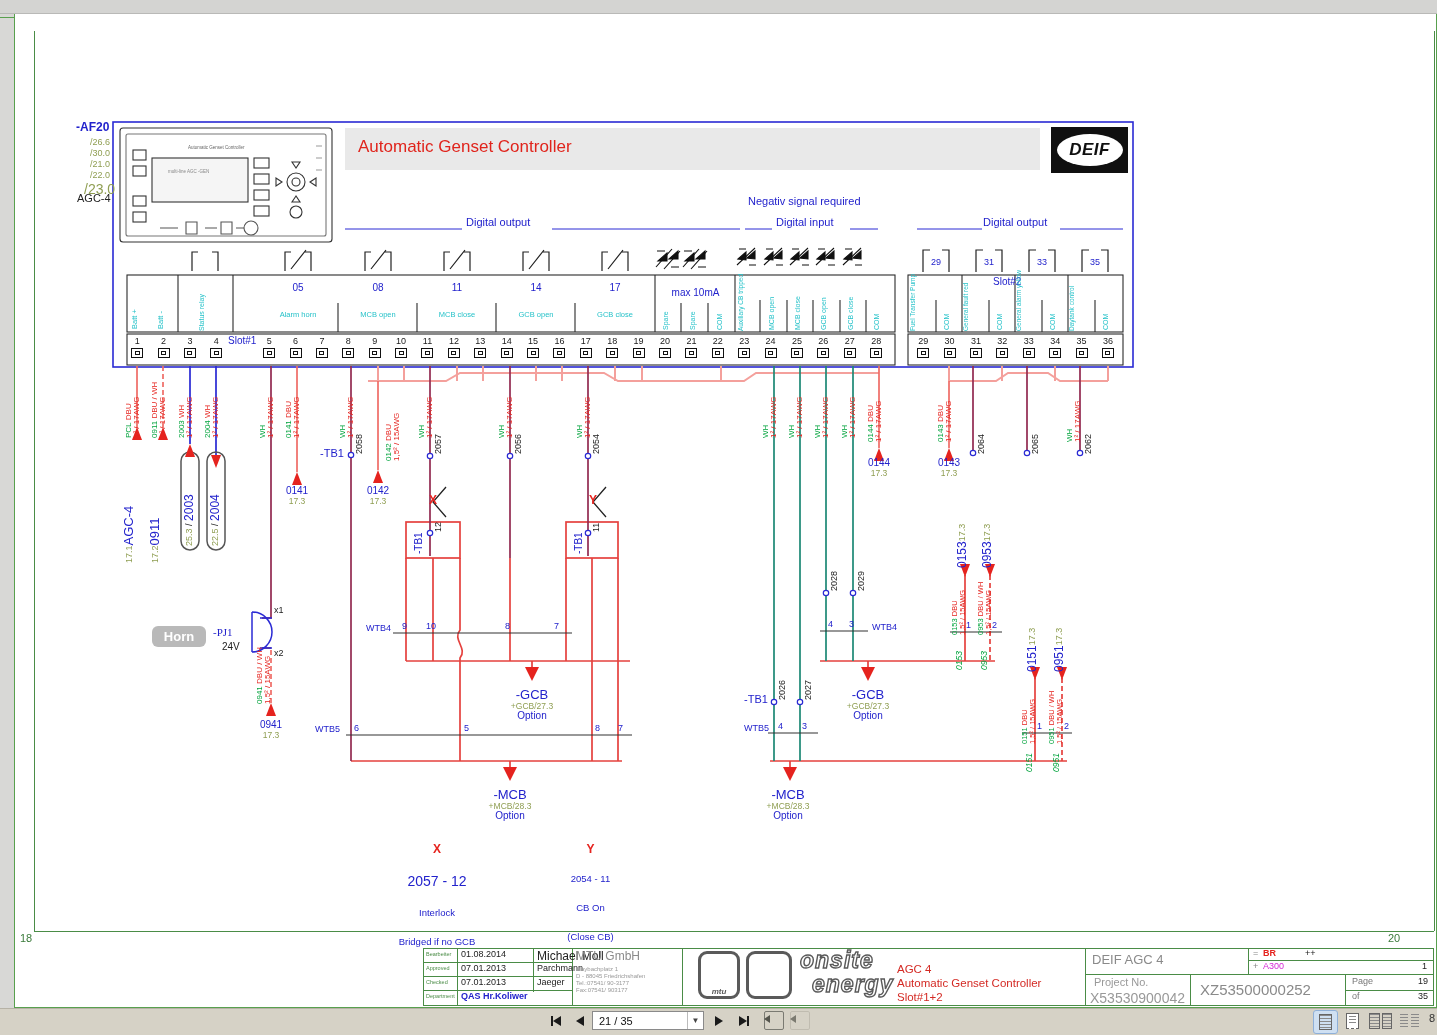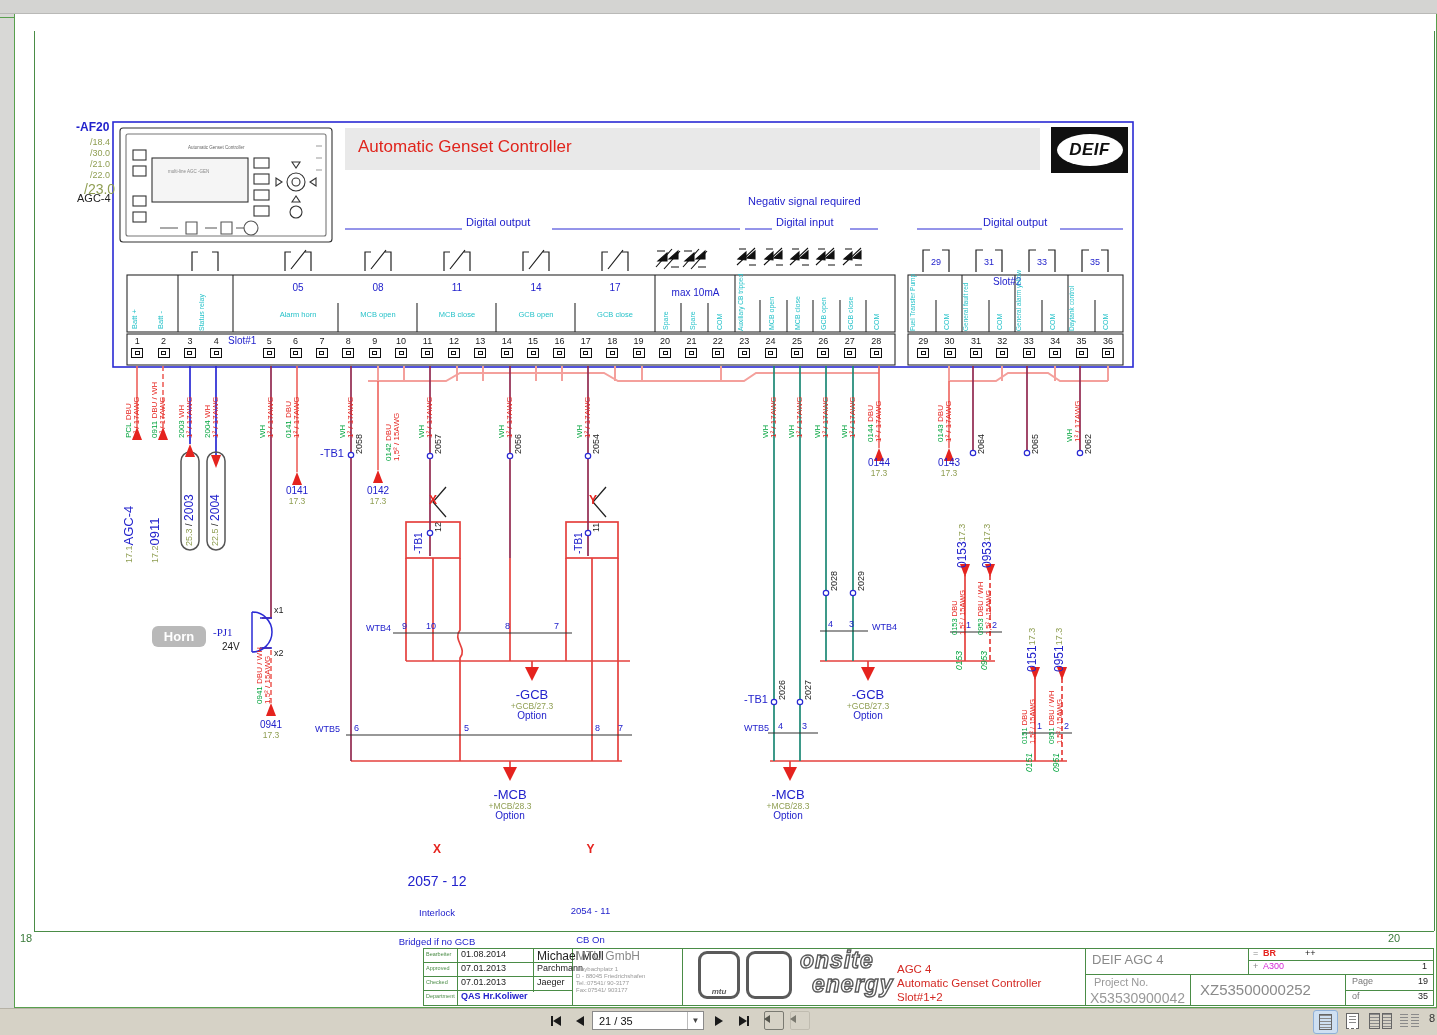--- a/index.html
+++ b/index.html
@@ -269,21 +269,21 @@
 <div class="abs" style="left:345px;top:128px;width:695px;height:42px;background:#e9e9e9;">
   <span class="lab" style="left:13px;top:10px;font-size:17px;color:#e0241c;">Automatic Genset Controller</span>
 </div>
 <div class="deif abs" style="left:1051px;top:127px;width:77px;height:46px;">
   <div class="ov">
       <span class="tx">DEIF</span>
     </div>
 </div>
 
 <div class="lab b" style="left:76px;top:121px;font-size:12px;font-weight:bold;">-AF20</div>
-<div class="lab o" style="left:84px;top:138px;width:26px;text-align:right;font-size:9px;">/18.4</div>
+<div class="lab o" style="left:84px;top:138px;width:26px;text-align:right;font-size:9px;">/26.6</div>
 <div class="lab o" style="left:84px;top:149px;width:26px;text-align:right;font-size:9px;">/30.0</div>
 <div class="lab o" style="left:84px;top:160px;width:26px;text-align:right;font-size:9px;">/21.0</div>
 <div class="lab o" style="left:84px;top:171px;width:26px;text-align:right;font-size:9px;">/22.0</div>
 <div class="lab o" style="left:84px;top:182px;width:26px;text-align:right;font-size:14px;">/23.0</div>
 <div class="lab k" style="left:77px;top:193px;font-size:11px;">AGC-4</div>
 <div class="lab" style="left:188px;top:146px;font-size:4.5px;color:#666;">Automatic Genset Controller</div>
 <div class="lab" style="left:168px;top:170px;font-size:4.5px;color:#888;">multi-line AGC -GEN</div>
 
 <div class="lab b" style="left:748px;top:196px;font-size:11px;">Negativ signal required</div>
 <div class="lab b" style="left:466px;top:217px;font-size:11px;">Digital output</div>
@@ -652,21 +652,21 @@
 <div class="lab ctr" style="left:748px;top:788px;width:80px;"><div class="b" style="font-size:13px;">-MCB</div><div class="o" style="font-size:8.5px;">+MCB/28.3</div><div class="b" style="font-size:10px;">Option</div></div>
 
 <div class="lab ctr" style="left:372px;top:824px;width:130px;">
   <div class="r" style="font-size:12px;font-weight:bold;">X</div>
   <div class="b" style="font-size:14px;">2057 - 12</div>
   <div class="b" style="font-size:9.5px;">Interlock</div>
   <div class="b" style="font-size:9.5px;">Bridged if no GCB</div>
 </div>
 <div class="lab ctr" style="left:523px;top:824px;width:135px;">
   <div class="r" style="font-size:12px;font-weight:bold;">Y</div>
-  <div class="b" style="font-size:9.5px;margin-top:32px;">2054 - 11</div>
+  <div class="b" style="font-size:9.5px;">2054 - 11</div>
   <div class="b" style="font-size:9.5px;">CB On</div>
   <div class="b" style="font-size:9.5px;">(Close CB)</div>
   <div class="b" style="font-size:9.5px;">Bridged if no MCB</div>
 </div>
 
 <div class="abs tb" style="left:423px;top:948px;width:1011px;height:58px;background:#fff;"></div>
 <div class="tbl" style="left:457px;top:948px;width:1px;height:58px;"></div>
 <div class="tbl" style="left:533px;top:948px;width:1px;height:44px;"></div>
 <div class="tbl" style="left:572px;top:948px;width:1px;height:58px;"></div>
 <div class="tbl" style="left:423px;top:962px;width:149px;height:1px;"></div>

